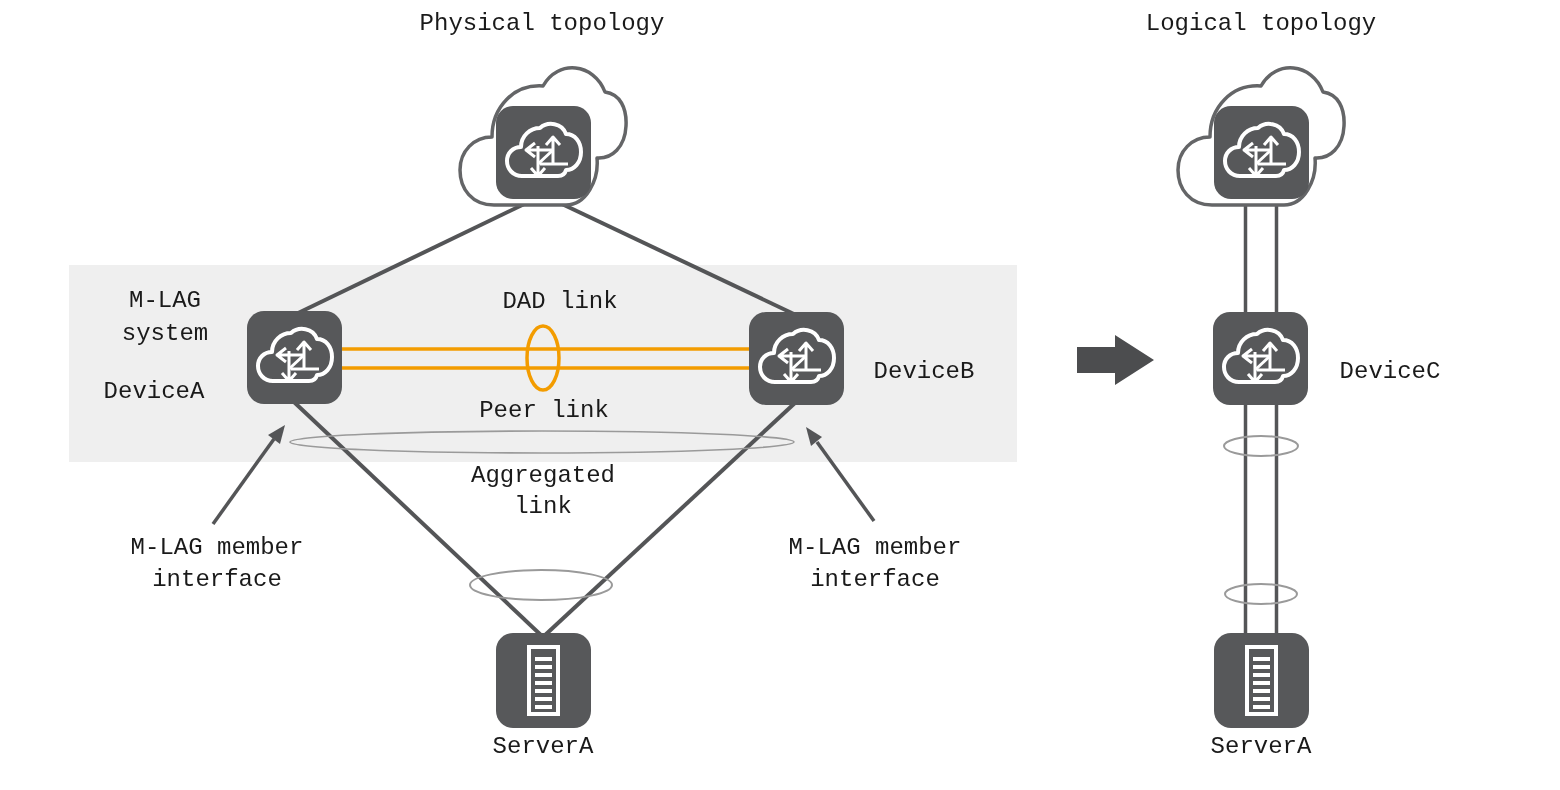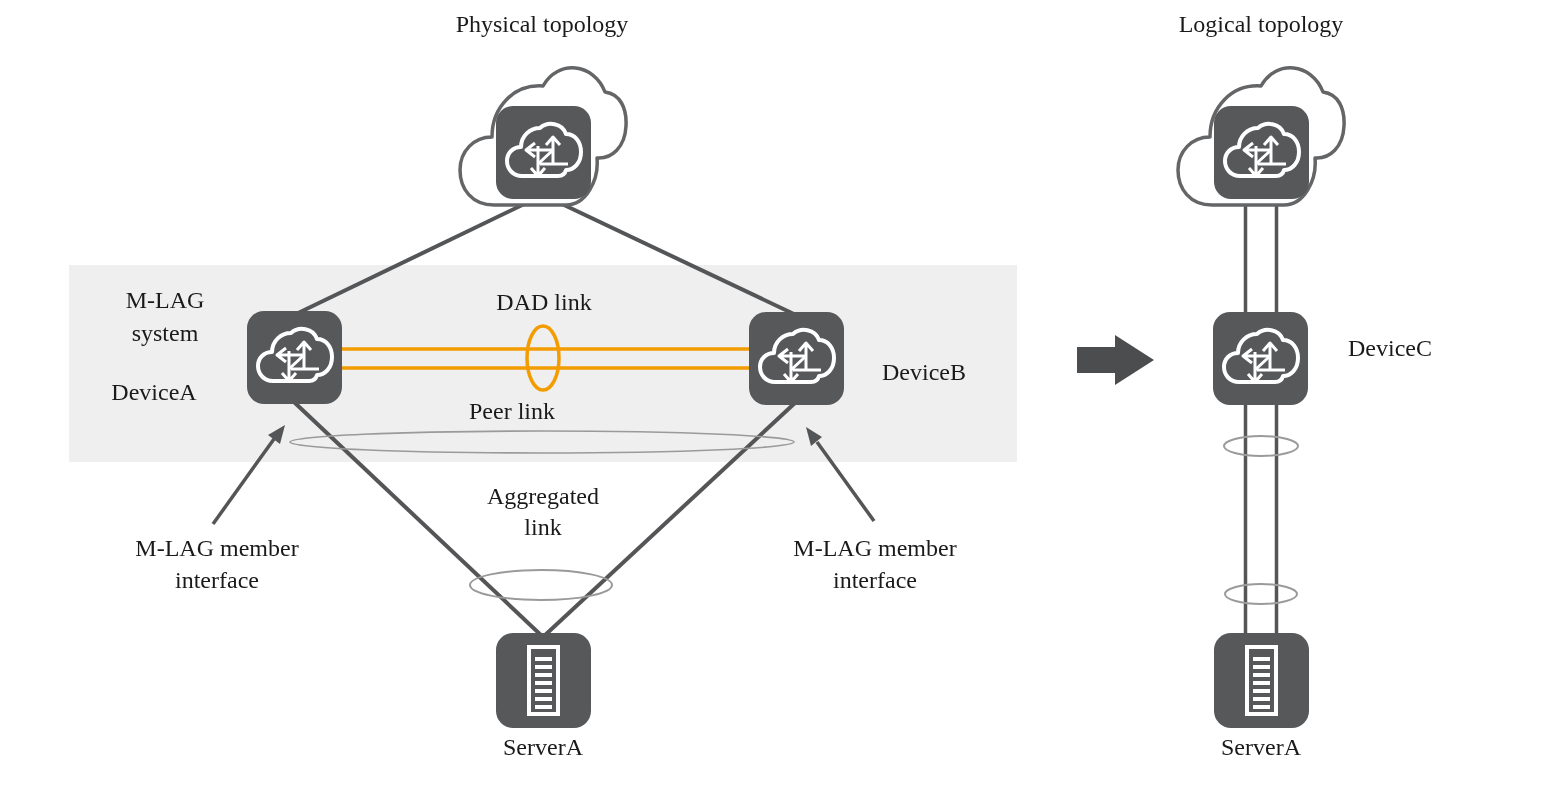--- a/index.html
+++ b/index.html
@@ -1,17 +1,17 @@
 <!DOCTYPE html>
 <html><head>
 <meta charset="utf-8">
 <style>
   html,body{margin:0;padding:0;background:#fff;}
   .canvas{position:relative;width:1560px;height:766px;background:#fff;overflow:hidden;
-          font-family:Liberation Serif, serif;}
+          font-family:Liberation Mono, monospace;}
   .scene{position:absolute;left:0;top:0;}
   .label{position:absolute;transform:translateX(-50%);text-align:center;
          font-size:24px;line-height:32px;color:#1a1a1a;white-space:nowrap;}
 </style>
 </head>
 <body>
 
 <div class="canvas">
 
   <svg class="scene" width="1560" height="790" viewBox="0 0 1560 790">
@@ -98,37 +98,37 @@
 
   <div class="label" style="left:165px;top:284px;line-height:33px">
     <div>M-LAG</div>
     <div>system</div>
   </div>
 
   <div class="label" style="left:154px;top:376px">DeviceA</div>
 
   <div class="label" style="left:924px;top:356px">DeviceB</div>
 
-  <div class="label" style="left:544px;top:286px">DAD link</div>
+  <div class="label" style="left:560px;top:286px">DAD link</div>
 
-  <div class="label" style="left:512px;top:395px">Peer link</div>
+  <div class="label" style="left:544px;top:395px">Peer link</div>
 
-  <div class="label" style="left:543px;top:481px;line-height:31px">
+  <div class="label" style="left:543px;top:460px;line-height:31px">
     <div>Aggregated</div>
     <div>link</div>
   </div>
 
   <div class="label" style="left:217px;top:532px">
     <div>M-LAG member</div>
     <div>interface</div>
   </div>
 
   <div class="label" style="left:875px;top:532px">
     <div>M-LAG member</div>
     <div>interface</div>
   </div>
 
   <div class="label" style="left:543px;top:731px">ServerA</div>
 
-  <div class="label" style="left:1390px;top:332px">DeviceC</div>
+  <div class="label" style="left:1390px;top:356px">DeviceC</div>
 
   <div class="label" style="left:1261px;top:731px">ServerA</div>
 </div>
 
 </body></html>

